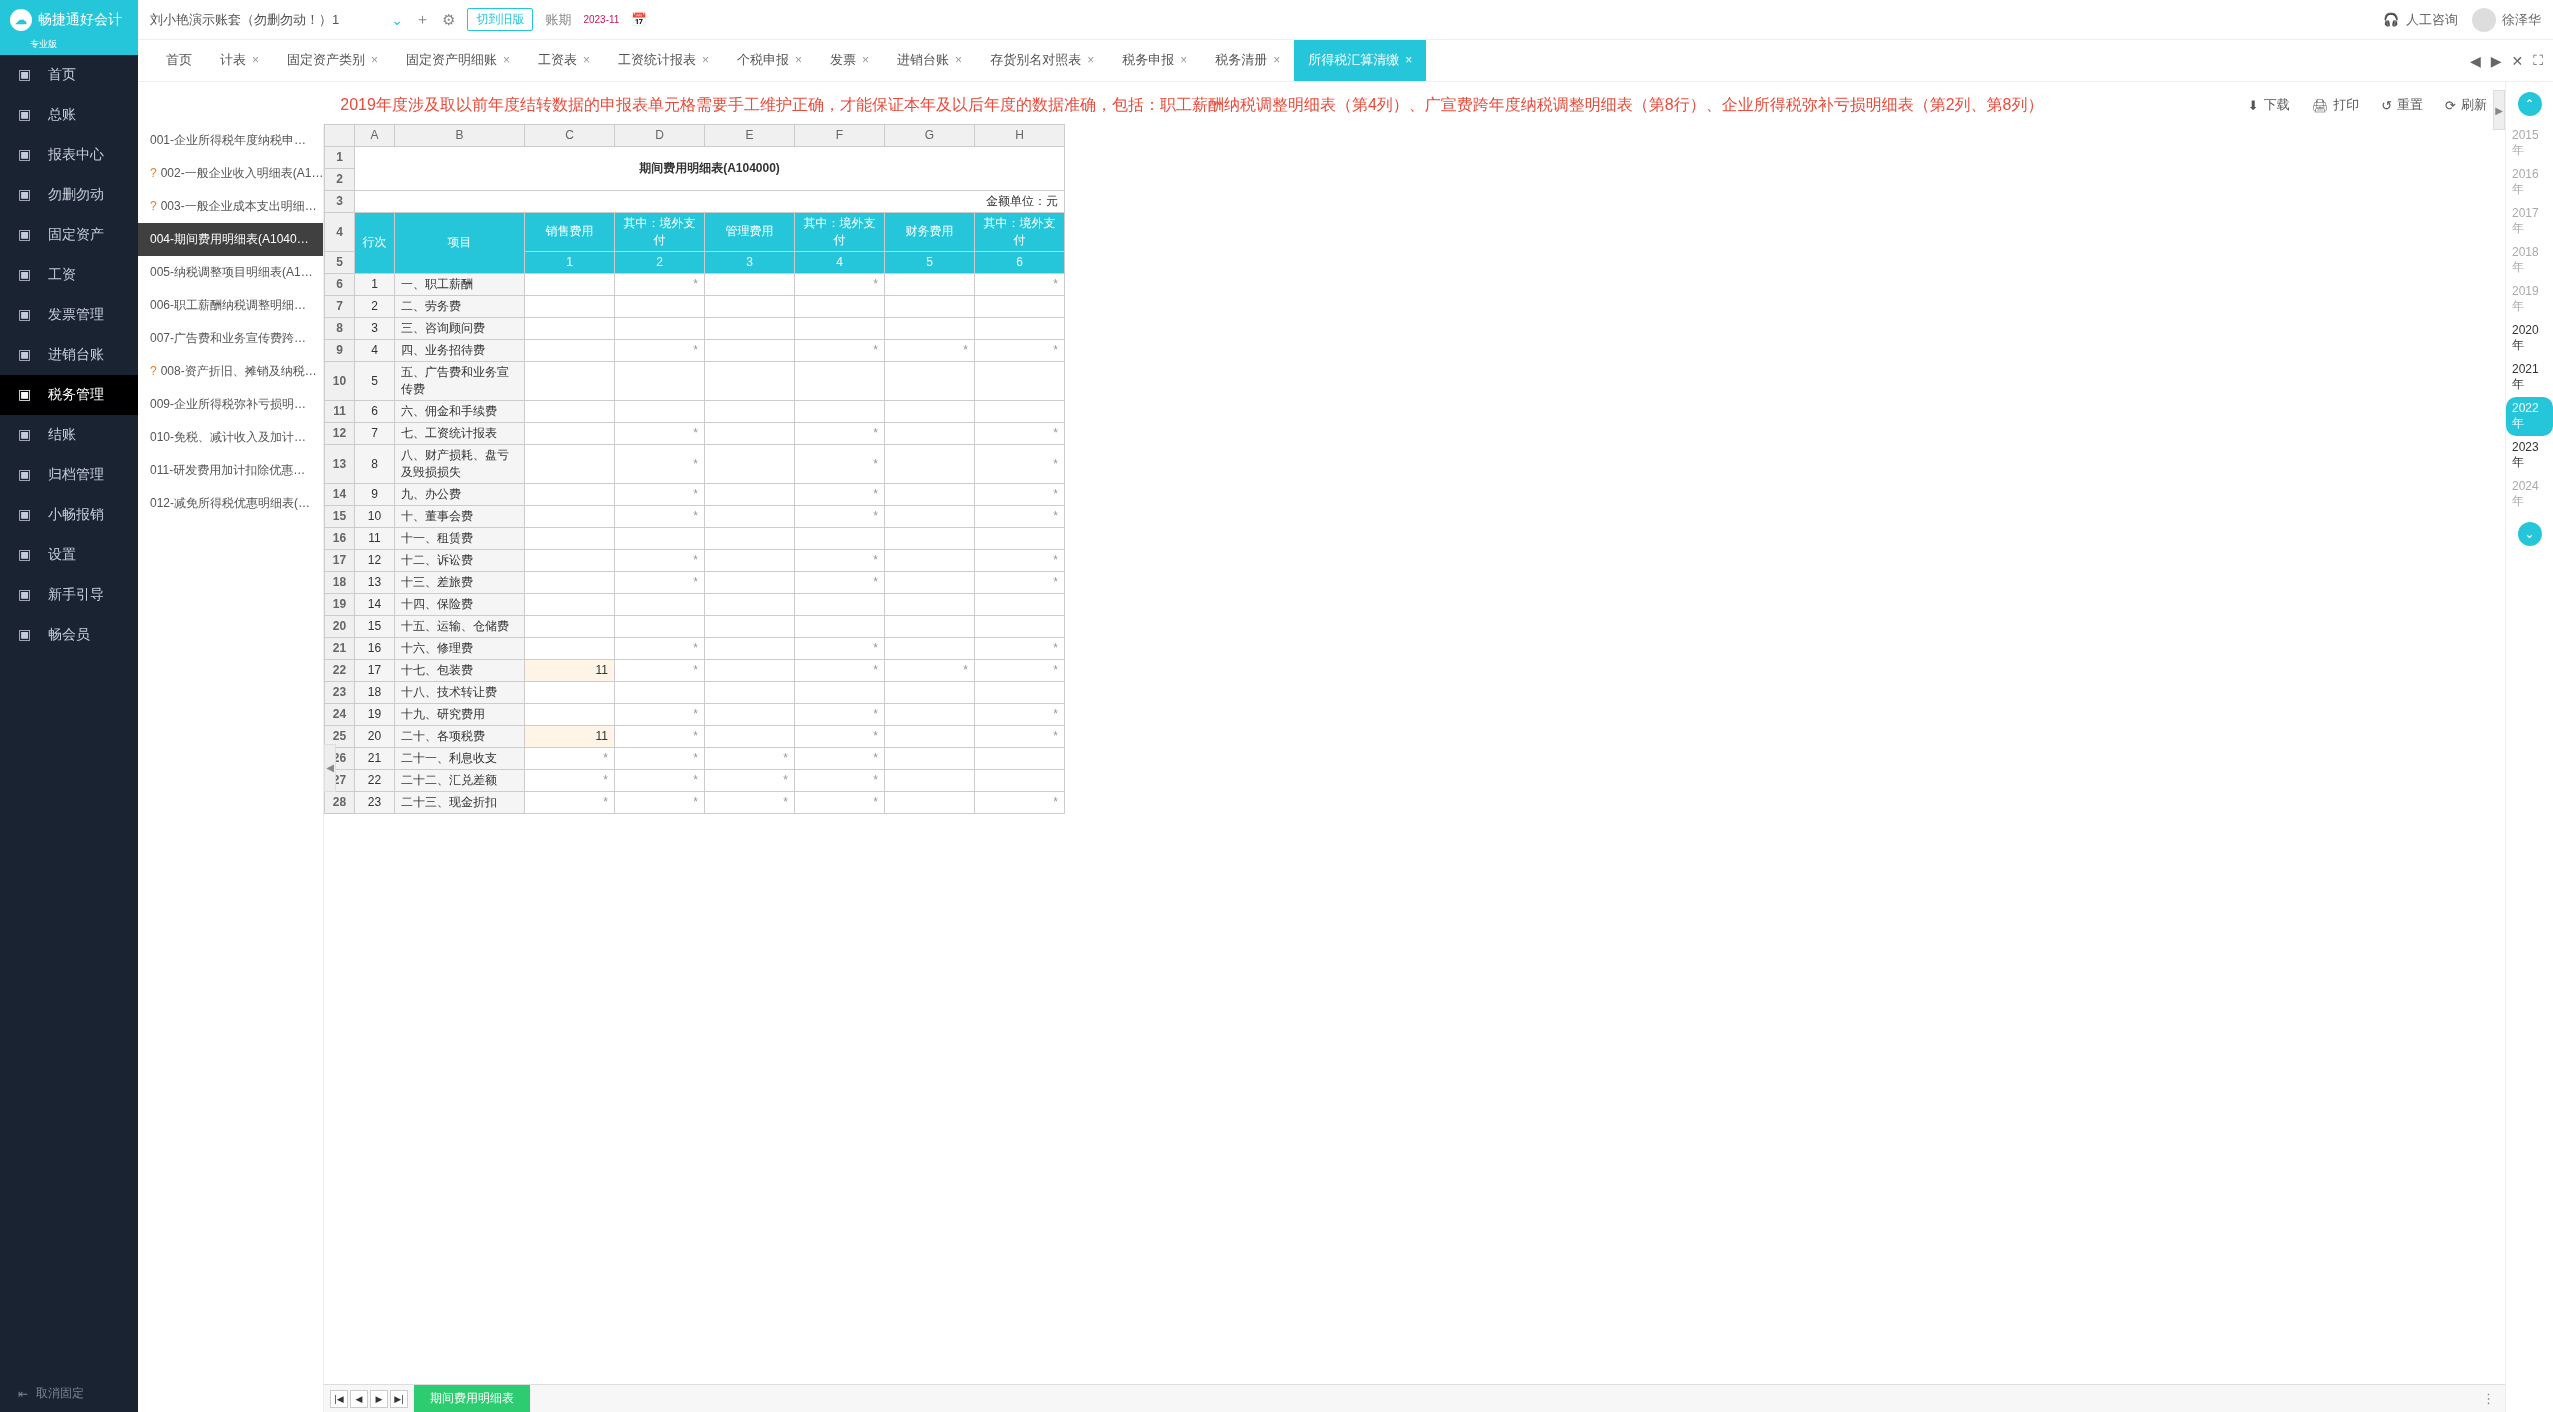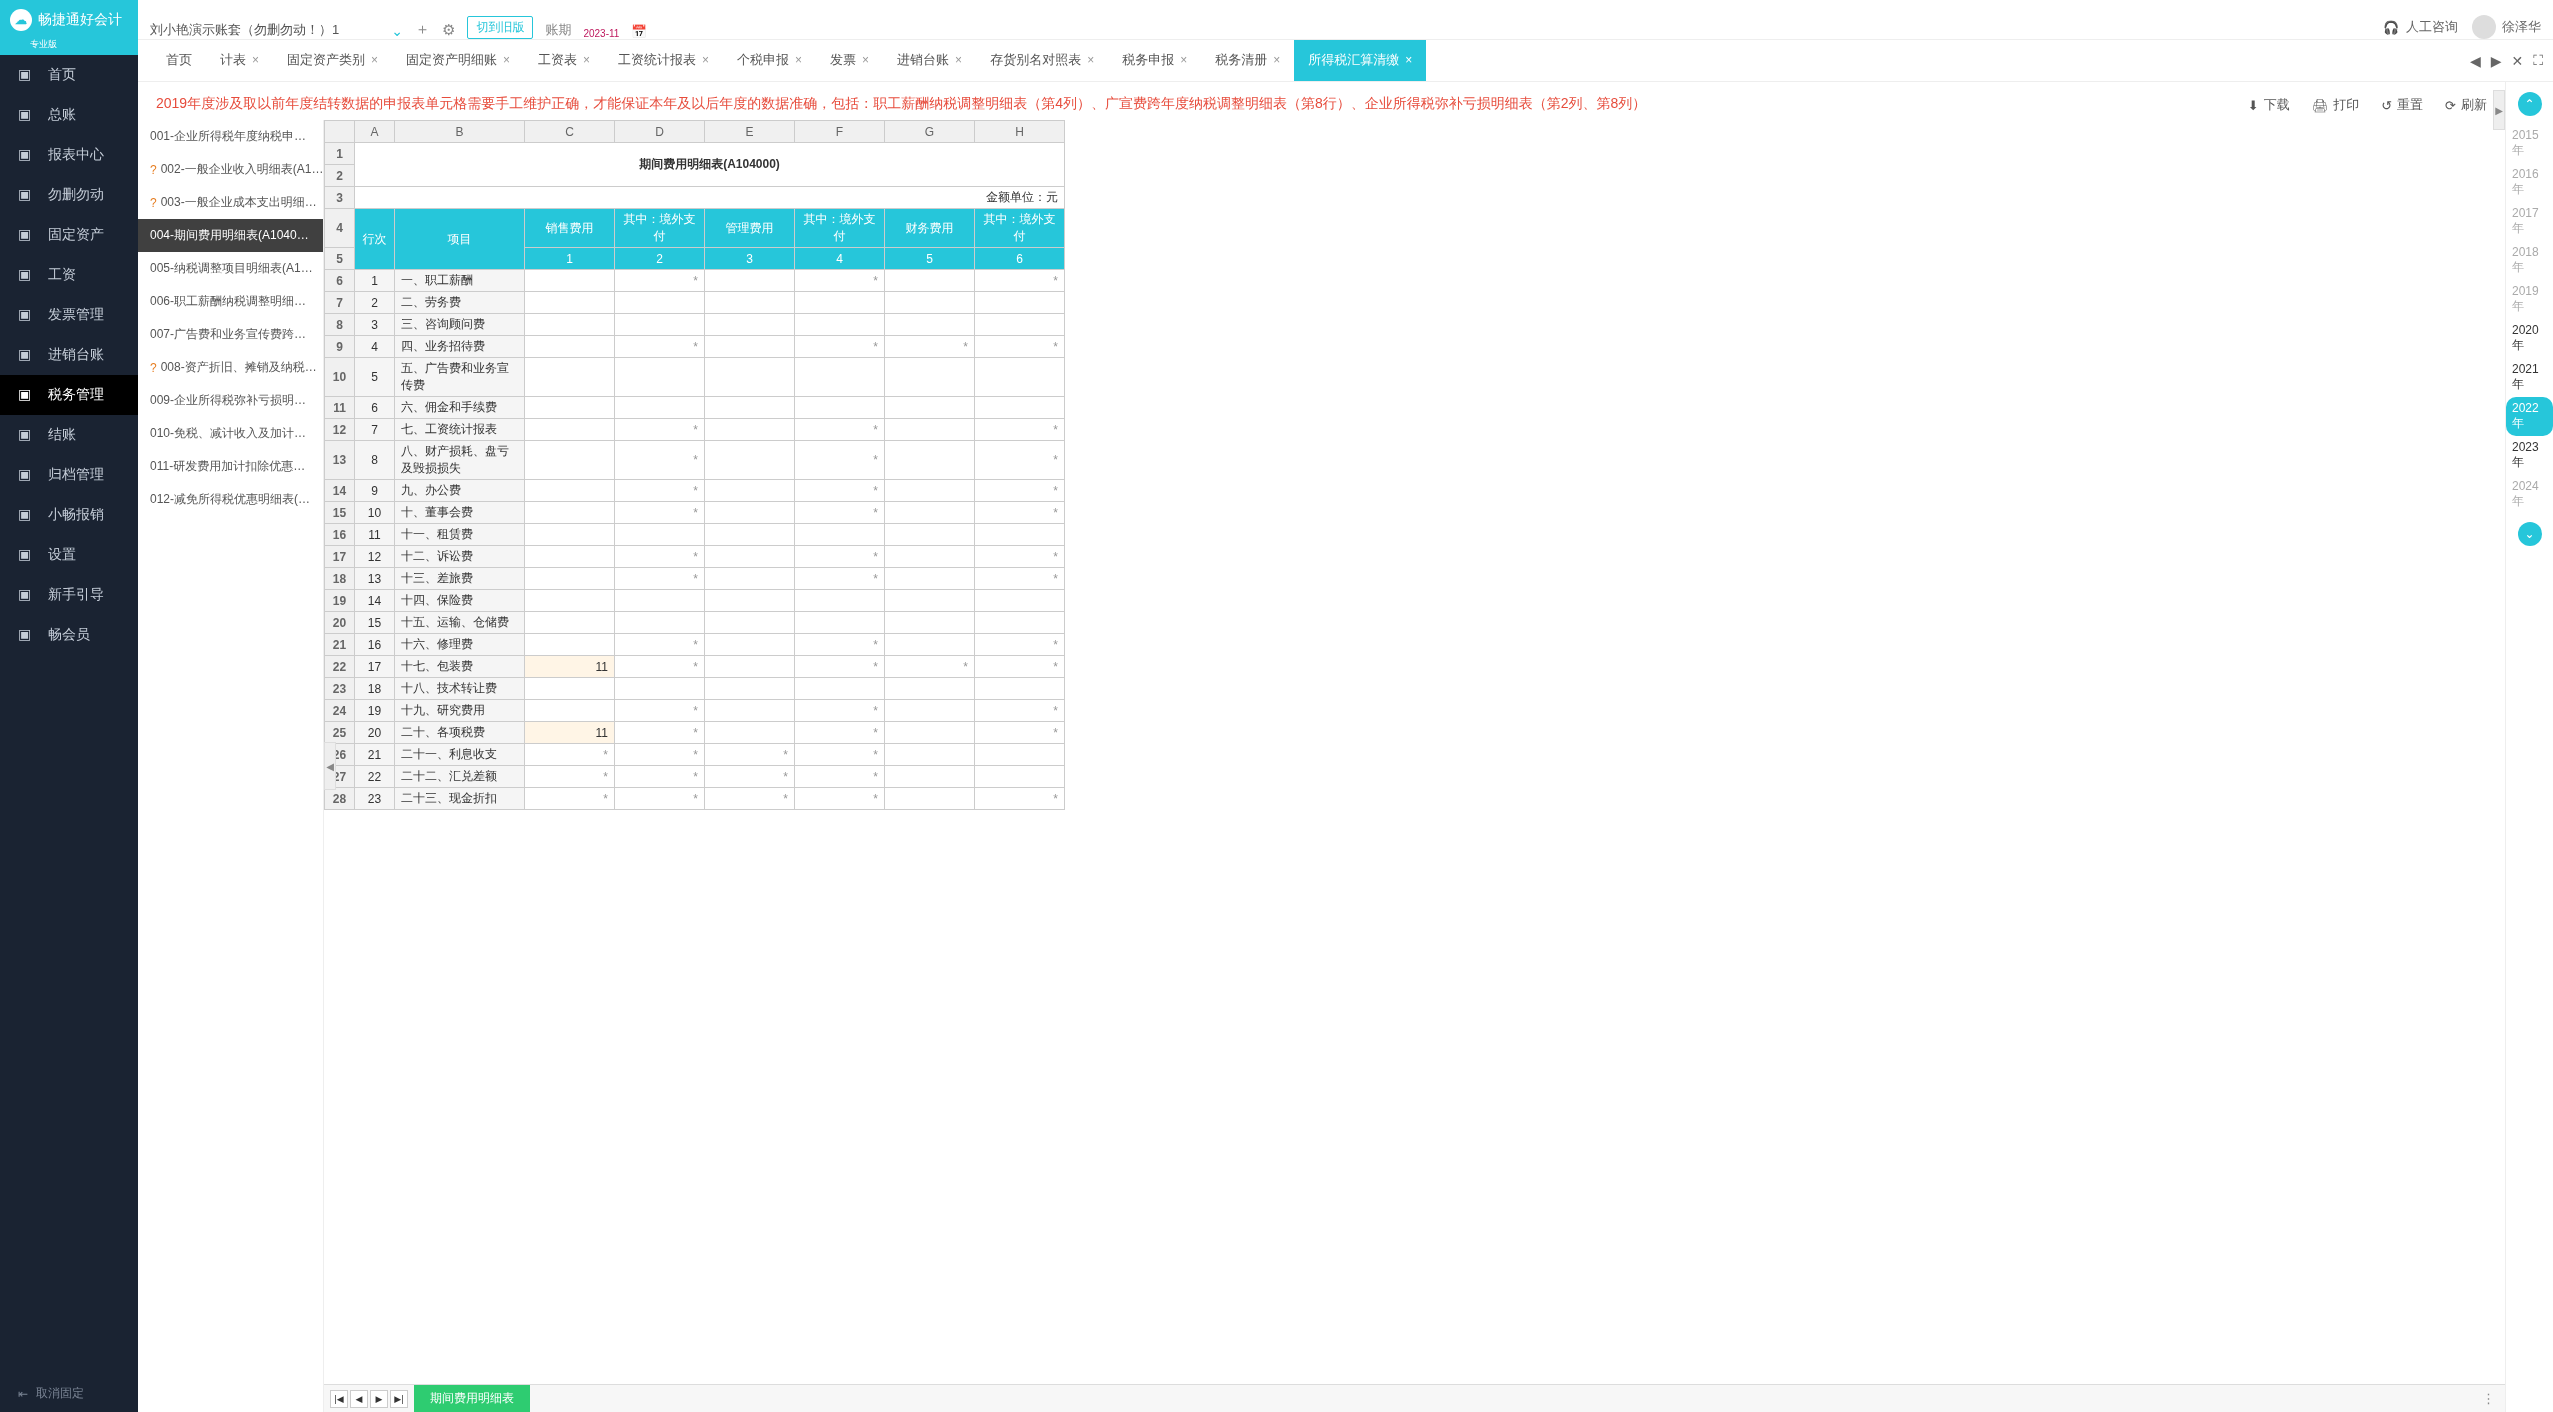--- a/index.html
+++ b/index.html
@@ -14,21 +14,21 @@
 .logo-sub { color: #fff; font-size: 9px; padding-left: 30px; margin-top: -2px; background: #26c6da; padding-bottom: 4px; }
 .nav-item { display: flex; align-items: center; gap: 12px; padding: 11px 18px; cursor: pointer; color: #c5cdd8; font-size: 14px; }
 .nav-item.active { background: #000; color: #fff; }
 .nav-icon { width: 18px; height: 18px; display: inline-block; }
 .sidebar-bottom { margin-top: auto; padding: 10px 18px; display: flex; align-items: center; gap: 8px; font-size: 12px; color: #7a8494; }
 
 
 .main { flex: 1; display: flex; flex-direction: column; min-width: 0; }
 
 
-.topbar { height: 40px; border-bottom: 1px solid #eee; display: flex; align-items: flex-end; padding: 0 12px; gap: 12px; }
+.topbar { height: 40px; border-bottom: 1px solid #eee; display: flex; align-items: center; padding: 0 12px; gap: 12px; }
 .account-name { font-size: 13px; color: #555; }
 .dd-arrow { color: #26c6da; font-size: 14px; margin-left: 40px; cursor: pointer; }
 .tb-icon { color: #888; cursor: pointer; font-size: 15px; }
 .switch-old { border: 1px solid #26c6da; color: #26c6da; padding: 2px 8px; border-radius: 2px; font-size: 12px; cursor: pointer; }
 .period-label { color: #888; font-size: 13px; }
 .period-val { color: #be185d; font-size: 10px; }
 .cal-icon { color: #26c6da; cursor: pointer; }
 .topbar-right { margin-left: auto; display: flex; align-items: center; gap: 14px; }
 .rg-item { display: flex; align-items: center; gap: 6px; color: #666; font-size: 13px; cursor: pointer; }
 .avatar { width: 24px; height: 24px; border-radius: 50%; background: #ddd; display: inline-block; }
@@ -39,21 +39,21 @@
 .tab.active { background: #26c6da; color: #fff; }
 .tab-close { font-size: 12px; color: #999; cursor: pointer; }
 .tab.active .tab-close { color: #fff; }
 .tabs-ctrl { margin-left: auto; display: flex; align-items: center; gap: 10px; padding: 0 10px; }
 .tabs-ctrl span { cursor: pointer; color: #666; font-size: 14px; }
 
 
 .content { flex: 1; display: flex; min-height: 0; position: relative; }
 .content-main { flex: 1; display: flex; flex-direction: column; min-width: 0; }
 .notice-row { display: flex; padding: 10px 18px 6px; gap: 20px; align-items: flex-start; }
-.notice { color: #e74c3c; font-size: 14px; line-height: 1.6; flex: 1; }
+.notice { color: #e74c3c; font-size: 16px; line-height: 1.6; flex: 1; text-align: center; }
 .notice-actions { display: flex; gap: 22px; align-items: center; margin-top: 4px; }
 .na { display: flex; align-items: center; gap: 5px; color: #555; font-size: 13px; cursor: pointer; }
 
 
 .body-split { flex: 1; display: flex; min-height: 0; }
 .form-list { width: 186px; border-right: 1px solid #eee; overflow-y: auto; }
 .form-item { padding: 8px 12px; font-size: 12px; color: #555; cursor: pointer; white-space: nowrap; overflow: hidden; text-overflow: ellipsis; display: flex; align-items: center; gap: 4px; }
 .form-item.active { background: #404040; color: #fff; }
 .q-icon { color: #e67e22; font-size: 12px; }
 

